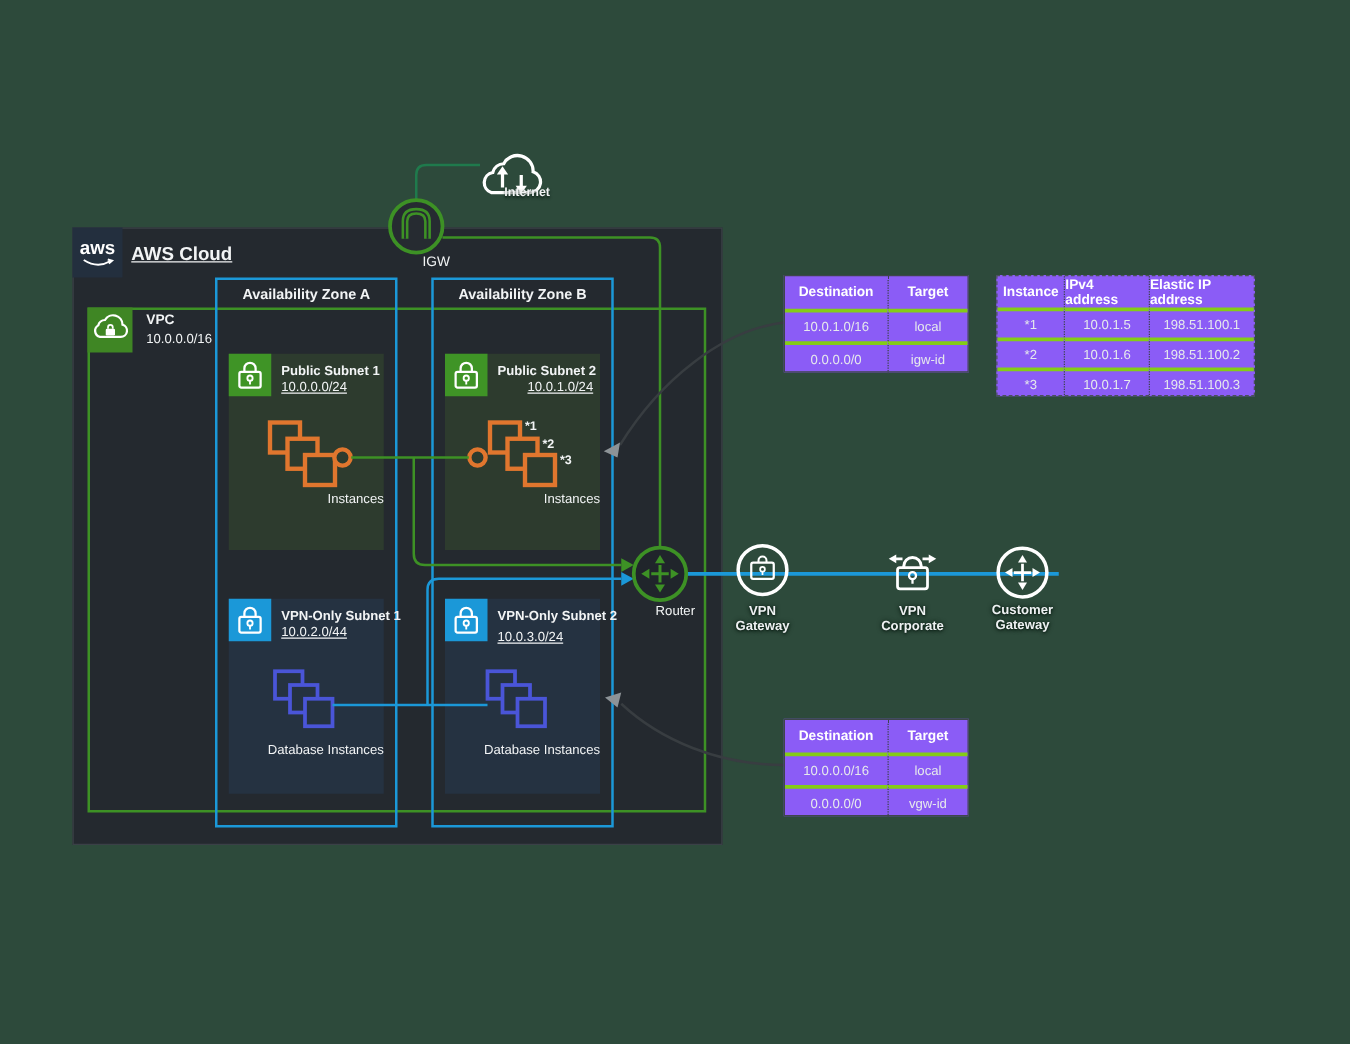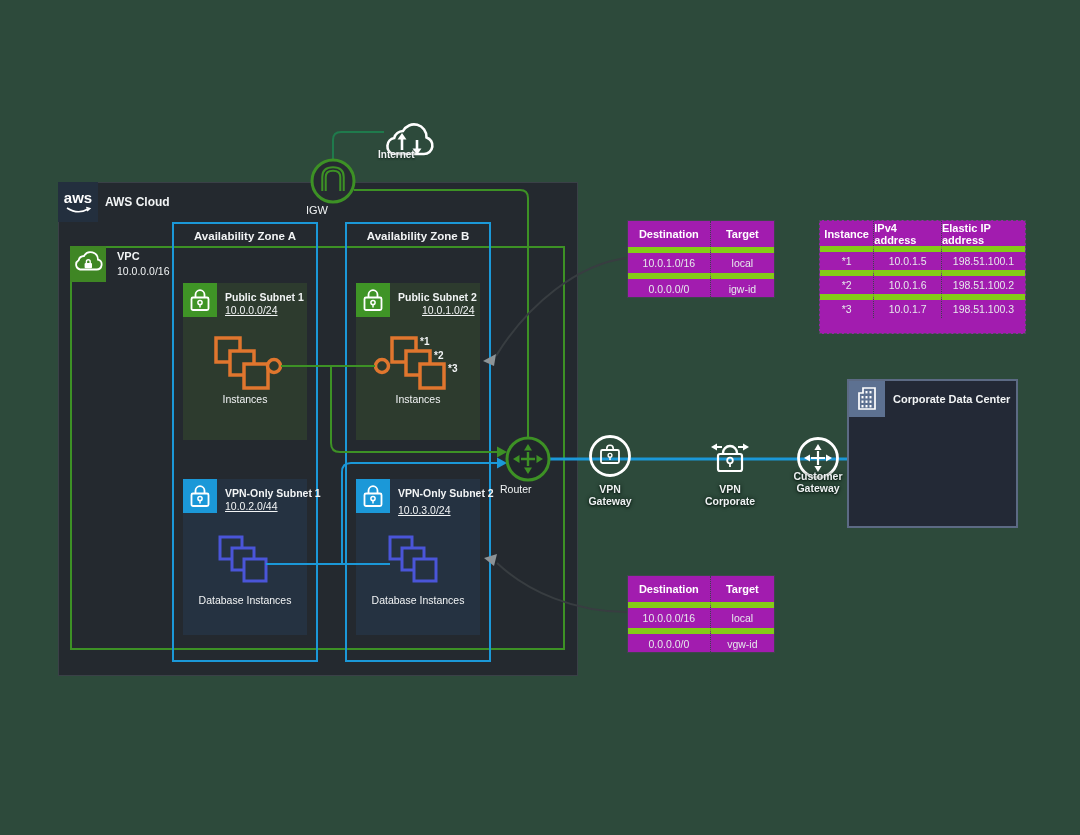--- a/index.html
+++ b/index.html
@@ -1,48 +1,48 @@
 <!DOCTYPE html>
 <html><head>
 <meta charset="utf-8">
 <style>
   html,body{margin:0;padding:0;background:#2d4a3b;}
   #stage{position:relative;width:1080px;height:835px;background:#2d4a3b;overflow:hidden;
          font-family:"Liberation Sans",sans-serif;color:#f2f4f5;}
   .abs{position:absolute;}
   .lbl{position:absolute;color:#f2f4f5;}
   .b{font-weight:bold;}
-  .ctr{text-align:left;}
+  .ctr{text-align:right;}
   
   .aws-box{left:58px;top:182px;width:520px;height:494px;background:#24292f;border:1px solid #3a4047;box-sizing:border-box;}
   .aws-logo{left:58px;top:182px;width:40px;height:40px;background:#232f3e;}
   
   .vpc-border{left:70px;top:246px;width:495px;height:404px;border:2px solid #3d9125;box-sizing:border-box;}
   .vpc-icon{left:70px;top:246px;width:36px;height:36px;background:#3f8624;}
   
   .az{top:222px;width:146px;height:440px;border:2px solid #1b98d8;box-sizing:border-box;}
   .az-lbl{top:230px;width:146px;font-size:11.5px;font-weight:bold;text-align:center;}
   
   .subnet{width:124px;height:157px;}
   .sub-green{background:#2d3b2e;}
   .sub-blue{background:#253241;}
   .sub-icon{width:34px;height:34px;}
   .icon-green{background:#3f9426;}
   .icon-blue{background:#1b98d8;}
   .sub-name{font-size:10.5px;font-weight:bold;line-height:12px;}
   .sub-cidr{font-size:10.5px;line-height:12px;text-decoration:underline;}
-  .res-lbl{font-size:10.5px;text-align:center;}
+  .res-lbl{font-size:10.5px;text-align:right;}
   .star{position:absolute;font-size:10px;font-weight:bold;color:#f2f4f5;}
   
-  .tbl{position:absolute;background:#a21caf;box-sizing:border-box;display:grid;font-size:10.5px;color:#e6e9ec;}
-  .tbl .td{display:flex;align-items:center;justify-content:center;border-top:6px solid #84cc16;}
+  .tbl{position:absolute;background:#8b5cf6;box-sizing:border-box;display:grid;font-size:10.5px;color:#e6e9ec;}
+  .tbl .td{display:flex;align-items:center;justify-content:center;border-top:3px solid #84cc16;}
   .tbl .td.c2{border-left:1px dotted #3c434c;}
   .tbl .td.h{font-weight:bold;color:#ffffff;border-top:none;font-size:11px;}
   .rt{width:148px;height:78px;border:1px solid #3f454d;grid-template-columns:56% 44%;grid-template-rows:26px 26px 26px;}
-  .eip{left:819px;top:220px;width:207px;height:114px;border:1px dashed #4a505a;grid-template-columns:26% 33% 41%;grid-template-rows:25px 24px 24px 24px;}
+  .eip{left:797px;top:220px;width:207px;height:97px;border:1px dashed #4a505a;grid-template-columns:26% 33% 41%;grid-template-rows:25px 24px 24px 24px;}
   
   .cdc{left:847px;top:379px;width:171px;height:149px;background:#232936;border:2px solid #5c6a84;box-sizing:border-box;}
   .cdc-icon{left:0;top:0;width:36px;height:36px;background:#5d7191;position:absolute;}
   
   .gw-lbl{position:absolute;width:80px;text-align:center;font-size:10.5px;font-weight:bold;line-height:12px;color:#eef1f2;
           text-shadow:0 1px 2px rgba(8,25,17,.95),0 0 4px rgba(8,25,17,.85);}
   .gw-lbl span{display:block;}
   svg{display:block;}
   .overlay{position:absolute;left:0;top:0;pointer-events:none;}
 </style>
@@ -52,21 +52,21 @@
 <div id="stage">
 
   <div class="abs aws-box"></div>
   <div class="abs aws-logo">
     <svg width="40" height="40">
       <text x="20" y="21" text-anchor="middle" fill="#fff" font-size="15" font-weight="bold" font-family="Liberation Sans,sans-serif">aws</text>
       <path d="M9 26 Q20 33 30 27" stroke="#fff" stroke-width="1.6" fill="none"></path>
       <path d="M28.2 25.6 l3.4 1 -2.6 2.2" stroke="#fff" stroke-width="1.6" fill="none"></path>
     </svg>
   </div>
-  <div class="lbl b" style="left:105px;top:195px;font-size:12px;">AWS Cloud</div>
+  <div class="lbl b" style="left:105px;top:195px;font-size:15px;text-decoration:underline;">AWS Cloud</div>
 
   <div class="abs vpc-border"></div>
   <div class="abs vpc-icon">
     <svg width="36" height="36">
       <path d="M10 23.5 h16.5 a5 5 0 0 0 1.5-9.8 A7.5 7.5 0 0 0 14 10 a5.8 5.8 0 0 0-5.4 4.3 A5 5 0 0 0 10 23.5 Z" stroke="#fff" stroke-width="1.8" fill="none"></path>
       <path d="M16.4 17 v-1.3 a1.9 1.9 0 0 1 3.8 0 V17" stroke="#fff" stroke-width="1.4" fill="none"></path>
       <rect x="14.6" y="17" width="7.4" height="5.3" rx="1" fill="#fff"></rect>
     </svg>
   </div>
   <div class="lbl b" style="left:117px;top:250px;font-size:11px;">VPC</div>
@@ -243,44 +243,25 @@
   <div class="abs" style="left:796px;top:436px;">
     <svg width="44" height="44">
       <circle cx="22" cy="22" r="19.5" stroke="#fff" stroke-width="2.8" fill="none"></circle>
       <path d="M22 29 V15 M15 22 H29" stroke="#fff" stroke-width="2.2"></path>
       <polygon points="22,8 18.4,14 25.6,14" fill="#fff"></polygon>
       <polygon points="22,36 18.4,30 25.6,30" fill="#fff"></polygon>
       <polygon points="8,22 14,18.4 14,25.6" fill="#fff"></polygon>
       <polygon points="36,22 30,18.4 30,25.6" fill="#fff"></polygon>
     </svg>
   </div>
-  <div class="gw-lbl" style="left:778px;top:470px;">
+  <div class="gw-lbl" style="left:778px;top:482px;">
     <span>Customer</span>
     <span>Gateway</span>
   </div>
 
-  <div class="abs cdc">
-    <div class="cdc-icon">
-      <svg width="36" height="36">
-        <path d="M10 28 V12 h4 V7 h12 v21 Z" stroke="#fff" stroke-width="1.7" fill="none"></path>
-        <rect x="16.5" y="10" width="2" height="2.4" fill="#fff"></rect>
-          <rect x="20.5" y="10" width="2" height="2.4" fill="#fff"></rect>
-        <rect x="12.5" y="15" width="2" height="2.4" fill="#fff"></rect>
-          <rect x="16.5" y="15" width="2" height="2.4" fill="#fff"></rect>
-          <rect x="20.5" y="15" width="2" height="2.4" fill="#fff"></rect>
-        <rect x="12.5" y="19.5" width="2" height="2.4" fill="#fff"></rect>
-          <rect x="16.5" y="19.5" width="2" height="2.4" fill="#fff"></rect>
-          <rect x="20.5" y="19.5" width="2" height="2.4" fill="#fff"></rect>
-        <rect x="12.5" y="24" width="2" height="2.4" fill="#fff"></rect>
-          <rect x="16.5" y="24" width="2" height="2.4" fill="#fff"></rect>
-          <rect x="20.5" y="24" width="2" height="2.4" fill="#fff"></rect>
-      </svg>
-    </div>
-    <div class="lbl b" style="left:44px;top:12px;font-size:11px;">Corporate Data Center</div>
-  </div>
 
   <div class="tbl rt" style="left:627px;top:220px;">
     <div class="td h">Destination</div>
     <div class="td h c2">Target</div>
     <div class="td">10.0.1.0/16</div>
     <div class="td c2">local</div>
     <div class="td">0.0.0.0/0</div>
     <div class="td c2">igw-id</div>
   </div>
 

